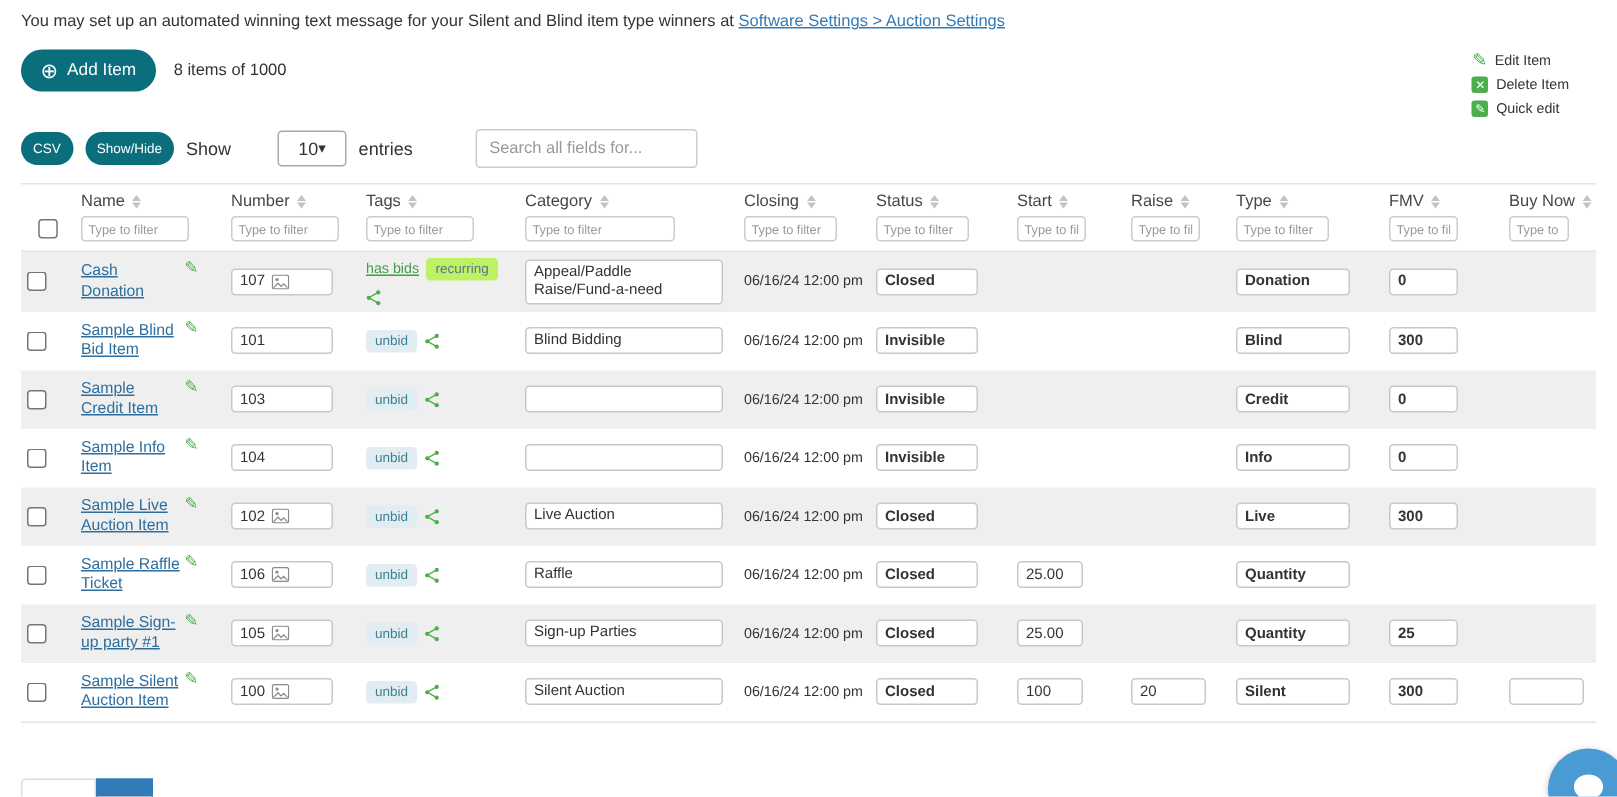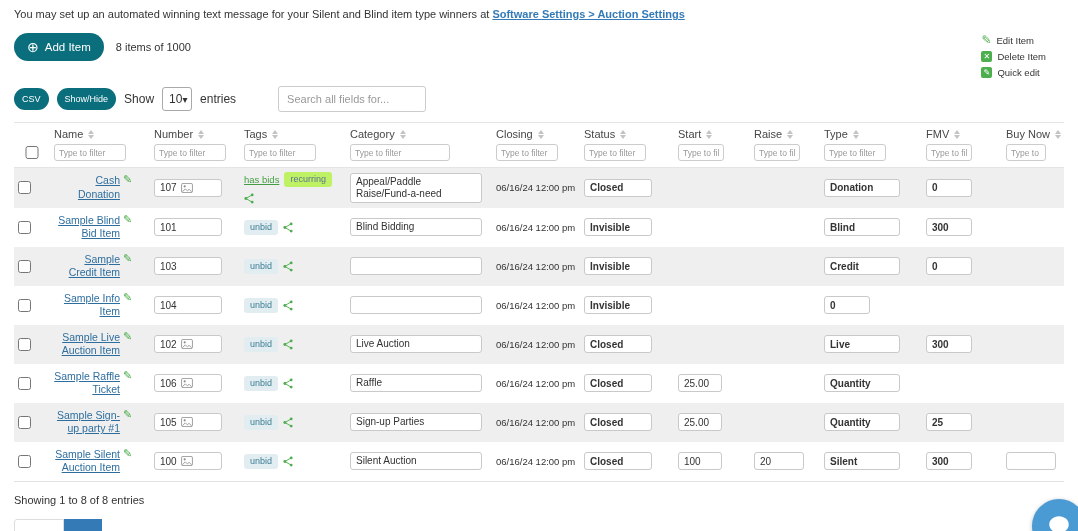--- a/index.html
+++ b/index.html
@@ -5,42 +5,42 @@
   html,body{margin:0;padding:0;}
   body{
     width:1078px;height:531px;overflow:hidden;position:relative;
     background:#fff;color:#333;
     font-family:"Liberation Sans",sans-serif;
   }
   .page{padding:8px 14px 0;}
 
   
   .notice{font-size:11px;color:#333;}
-  .notice a{color:var(--link-blue,#337ab7);text-decoration:underline;cursor:pointer;font-weight:bold;}
+  .notice a{color:var(--link-blue,#337ab7);text-decoration:underline;cursor:pointer;}
 
   
   .toolbar{margin-top:12px;display:flex;align-items:center;gap:12px;position:relative;height:30px;}
   .btn-add{display:inline-flex;align-items:center;gap:6px;background:var(--accent-teal,#0a6e7c);
     color:#fff;border:none;border-radius:15px;height:28px;padding:0 13px;font-size:11.5px;
     font-family:inherit;cursor:pointer;}
   .plus{font-size:14px;line-height:1;}
   .items-count{font-size:11px;}
   .legend{position:absolute;right:18px;top:2px;display:flex;flex-direction:column;gap:5px;align-items:flex-start;}
   .legend-item{display:flex;align-items:center;gap:5px;font-size:9.5px;color:#333;}
   .pencil-green{color:var(--green,#4cae4c);font-size:12px;line-height:1;}
   .green-square{width:11px;height:11px;background:var(--green,#4cae4c);border-radius:2px;color:#fff;
     font-size:8px;display:inline-flex;align-items:center;justify-content:center;line-height:1;}
 
   
   .controls{margin-top:24px;display:flex;align-items:center;gap:8px;}
   .btn-sm{background:var(--accent-teal,#0a6e7c);color:#fff;border:none;border-radius:11px;height:22px;
     padding:0 8px;font-size:9px;font-family:inherit;cursor:pointer;}
   .ctl-label{font-size:12px;}
-  .select{display:inline-flex;align-items:center;justify-content:flex-start;width:30px;height:24px;
-    border:1px solid #a9a9a9;border-radius:3px;padding:0 6px;font-size:12px;cursor:pointer;background:#fff;box-sizing:border-box;}
+  .select{display:inline-flex;align-items:center;justify-content:center;width:46px;height:24px;
+    border:1px solid #a9a9a9;border-radius:3px;padding:0 6px;font-size:12px;cursor:pointer;background:#fff;box-sizing:border-box;margin-left:23px;}
   .select .caret{font-size:10px;color:#333;}
   .search{width:148px;height:26px;border:1px solid #ccc;border-radius:3px;padding:0 8px;font-size:11px;
     font-family:inherit;margin-left:34px;box-sizing:border-box;}
   .search::placeholder{color:#999;}
 
   
   .datatable{margin-top:10px;}
   .hrow,.tr{display:grid;grid-template-columns:40px 100px 90px 106px 146px 88px 94px 76px 70px 102px 80px 58px;}
   .hrow{border-top:1px solid #e4e4e4;border-bottom:1px solid #e4e4e4;padding:5px 0 6px;align-items:end;}
   .th{display:flex;flex-direction:column;gap:4px;padding-right:8px;}
@@ -59,21 +59,21 @@
   .col4 .filter,.col5 .filter,.col8 .filter{width:62px;}
   .col6 .filter,.col7 .filter{width:46px;}
   .col9 .filter{width:46px;}
   .col10 .filter{width:40px;}
 
   .tr{min-height:39px;align-items:center;}
   .tr.stripe{background:var(--row-stripe,#efefef);}
   .td{display:flex;align-items:center;padding:4px 8px 4px 0;box-sizing:border-box;font-size:10px;}
   .td-check{padding-left:4px;}
   .td-check input{margin:0;}
-  .name-cell{align-items:flex-start;gap:3px;text-align:right;}
+  .name-cell{align-items:flex-start;gap:3px;}
   .name-link{color:var(--name-link,#2e6e9e);text-decoration:underline;font-size:10.5px;line-height:1.3;
     max-width:66px;display:inline-block;cursor:pointer;}
   .row-pencil{color:var(--green,#4cae4c);font-size:11px;line-height:1;cursor:pointer;}
   .valbox{background:#fff;border:1px solid #c9c9c9;border-radius:3px;padding:2px 5px;font-size:10px;color:#333;
     box-sizing:border-box;display:inline-flex;align-items:center;gap:4px;min-height:18px;}
   .num-box{width:68px;}
   .cat-box{display:inline-block;width:132px;line-height:1.2;min-height:18px;}
   .status-box{width:68px;font-weight:bold;}
   .start-box{width:44px;}
   .raise-box{width:50px;}
@@ -429,20 +429,23 @@
           </div>
           <div class="td">
             <span class="closing-text">06/16/24 12:00 pm</span>
           </div>
           <div class="td">
             <span class="valbox status-box">Invisible</span>
           </div>
           <div class="td"></div>
           <div class="td"></div>
           <div class="td">
+            <span class="valbox type-box">Info</span>
+          </div>
+          <div class="td">
             <span class="valbox fmv-box">0</span>
           </div>
           <div class="td"></div>
         </div>
         <div class="tr stripe">
           <div class="td td-check">
             <input type="checkbox" style="">
           </div>
           <div class="td name-cell">
             <a class="name-link" href="#">Sample Live Auction Item</a>
@@ -644,21 +647,20 @@
           <div class="td">
             <span class="valbox fmv-box">300</span>
           </div>
           <div class="td">
             <span class="valbox buy-box"></span>
           </div>
         </div>
       </div>
   </div>
 
-  <div class="table-footer">Showing 1 to 8 of 8 entries</div>
 
 </div>
 
 <div class="pagination">
   <div class="pg"></div>
   <div class="pg active"></div>
 </div>
 
 <div class="chat">
   <span style="line-height:0;">

